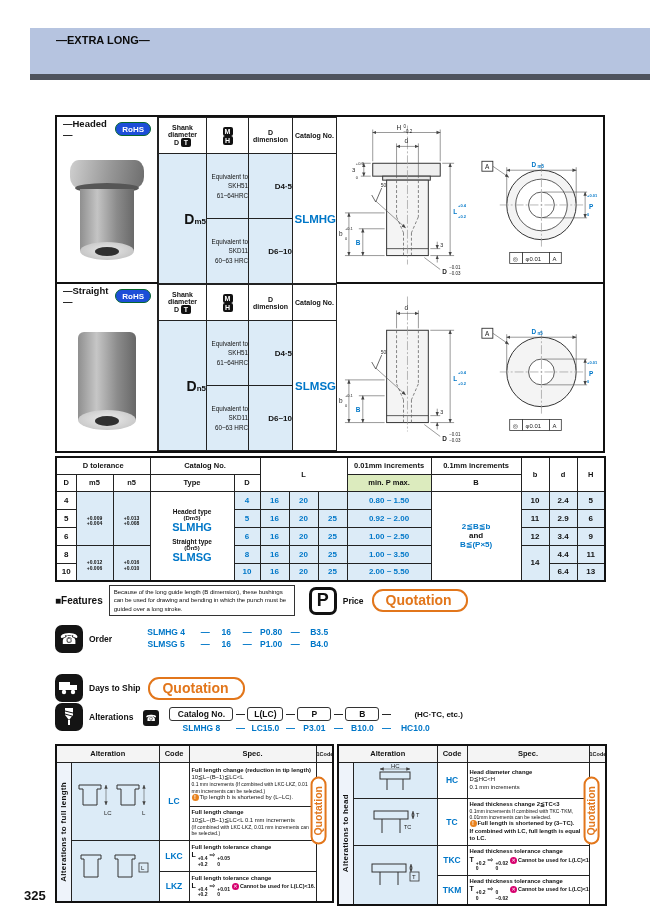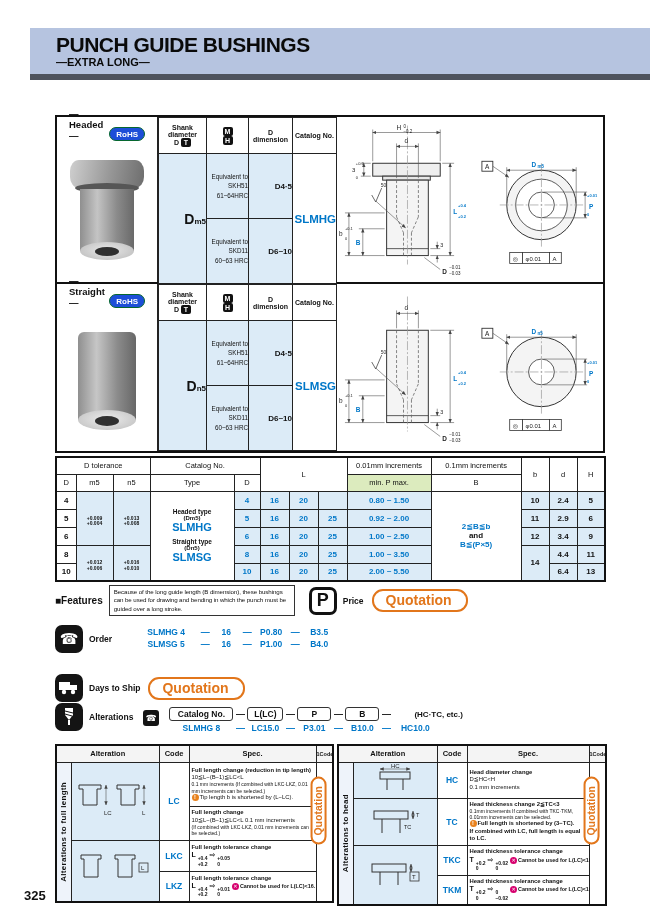--- a/index.html
+++ b/index.html
@@ -11,21 +11,21 @@
   
   .band{position:absolute;left:30px;top:28px;width:620px;height:52px;background:#b6c4e0;border-bottom:6px solid #4e535e;padding:6px 0 0 26px}
   .band h1{font-size:21px;font-weight:bold;letter-spacing:-0.5px;color:#0a0a0a;line-height:22px}
   .band h2{font-size:11px;font-weight:bold;color:#0a0a0a}
 
   
   .topsec{position:absolute;left:55px;top:115px;width:550px;height:338px;border:2px solid #111}
   .half{display:flex;height:167px}
   .half.first{border-bottom:2px solid #111}
   .photo-cell{width:104px;border-right:1px solid #222;display:flex;flex-direction:column}
-  .label-row{height:24px;display:flex;align-items:flex-end;justify-content:space-between;padding:0 12px}
+  .label-row{height:24px;display:flex;align-items:center;justify-content:space-between;padding:0 6px}
   .series-label{font-size:9.5px;font-weight:bold}
   .rohs{background:#1d4ed8;color:#fff;font-size:8px;font-weight:bold;border-radius:8px;padding:1.5px 6px;border:1px solid #06672f}
   .photo-area{flex:1;display:flex;align-items:center;justify-content:center}
   
   .bush{position:relative;width:82px;height:112px}
   .bh-cap{position:absolute;top:4px;left:4px;width:74px;height:28px;border-radius:9px/11px;background:linear-gradient(100deg,#cfcfcf,#969696 55%,#6d6d6d)}
   .bh-rim{position:absolute;top:27px;left:9px;width:64px;height:10px;border-radius:50%;background:#565656}
   .bh-body{position:absolute;top:33px;left:14px;width:54px;height:62px;background:linear-gradient(90deg,#8f8f8f,#c4c4c4 32%,#8b8b8b 68%,#696969)}
   .bh-foot{position:absolute;top:86px;left:14px;width:54px;height:18px;border-radius:50%;background:radial-gradient(ellipse at 50% 45%,#e8e8e8,#b9b9b9)}
   .bh-hole{position:absolute;top:91px;left:29px;width:24px;height:9px;border-radius:50%;background:#2f2f2f}
@@ -42,21 +42,21 @@
   .ddim{font-size:8px;font-weight:bold}
   .shankD{font-size:14px;font-weight:bold}
   .shankSub{font-size:8px;font-weight:bold}
   .catno{font-size:11.5px;font-weight:bold;color:#0077c8;background:#fff}
   .draw-cell{flex:1;position:relative;background:#fff}
   svg text{font-family:"Liberation Sans","DejaVu Sans",sans-serif}
   .blt{fill:#0077c8;font-weight:bold}
 
   
   .mt{position:absolute;left:55px;top:456px;width:550px;border:2px solid #111;table-layout:fixed}
-  .mt th{background:#fff;font-size:7.5px;font-weight:normal;text-align:center;height:17px}
+  .mt th{background:#fff;font-size:7.5px;font-weight:bold;text-align:center;height:17px}
   .mt td{font-size:8px;font-weight:bold;text-align:center;height:18px;vertical-align:middle}
   .mt .green{background:#dcebbe}
   .mt .pale{background:#dcebf7}
   .mt .bl{color:#0077c8}
   .typecell{background:#fff;font-weight:normal}
   .typecell .t1{font-size:6.5px}
   .typecell .t2{font-size:6px}
   .typecell .t3{font-size:11px;font-weight:bold;color:#0077c8;line-height:1.1}
 
   
@@ -101,21 +101,20 @@
 
 <svg width="0" height="0" style="position:absolute">
   <defs>
     <marker id="ar" viewBox="0 0 10 10" refX="9" refY="5" markerWidth="7" markerHeight="7" orient="auto-start-reverse">
       <path d="M0,1L10,5L0,9z" fill="#444"></path>
     </marker>
   </defs>
 </svg>
 
 <div class="band">
-  <h1>PUNCH GUIDE BUSHINGS</h1>
   <h2>—EXTRA LONG—</h2>
 </div>
 
 <div class="topsec">
 
   <div class="half first">
     <div class="photo-cell">
       <div class="label-row">
         <span class="series-label">—Headed—</span>
         <span class="rohs">RoHS</span>

